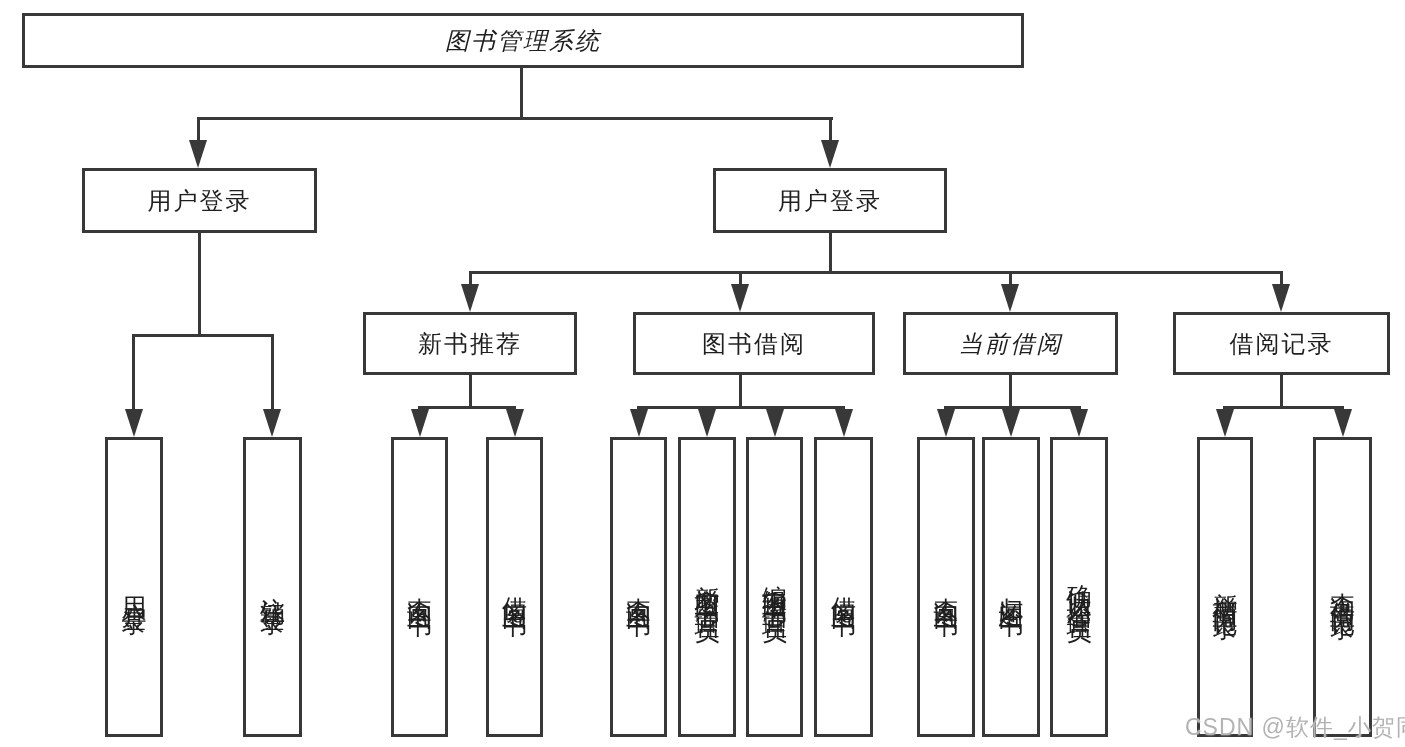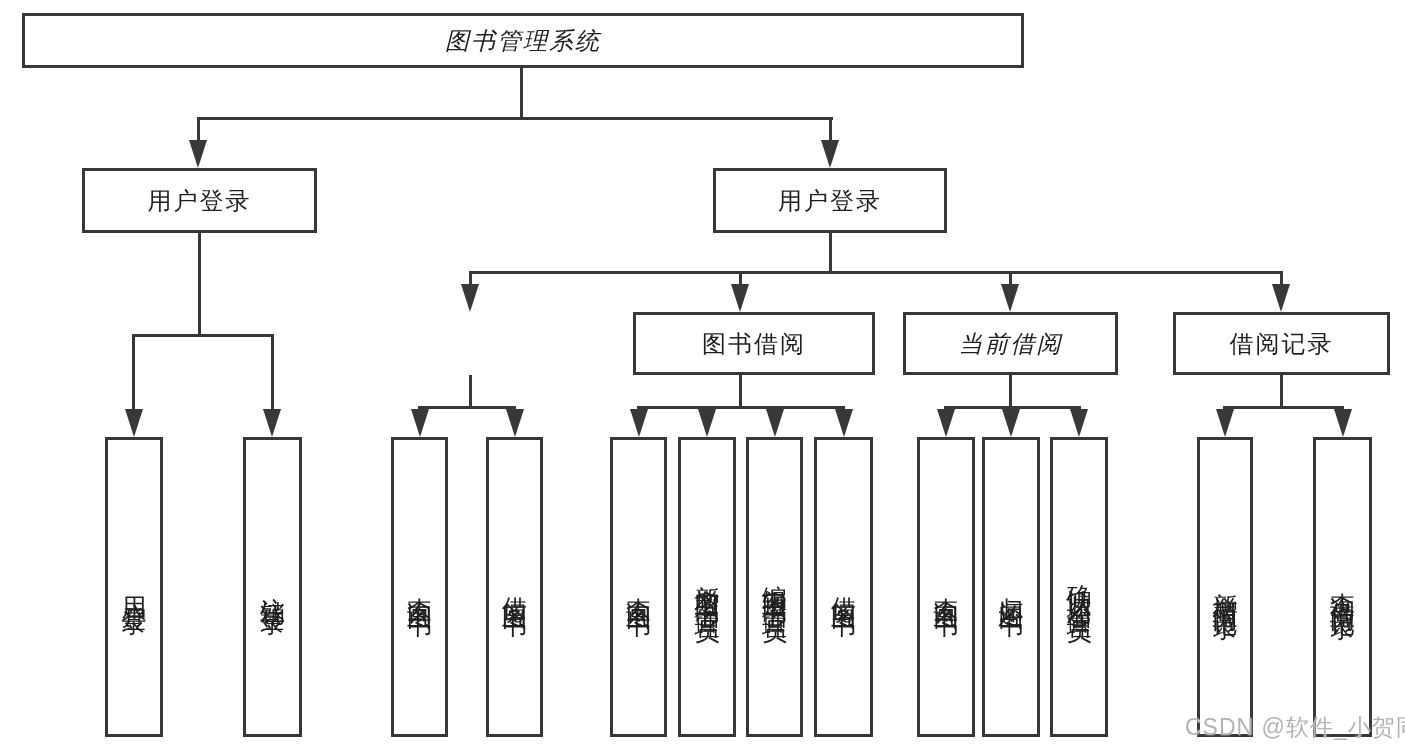--- a/index.html
+++ b/index.html
@@ -56,20 +56,21 @@
 <body>
 
 <div id="stage">
 
   <div class="box" style="left:22px; top:13px; width:1002px; height:55px;font-style:italic;">图书管理系统</div>
 
   <div class="box" style="left:82px; top:168px; width:235px; height:65px;">用户登录</div>
 
   <div class="box" style="left:713px; top:168px; width:234px; height:65px;">用户登录</div>
 
+  <div class="box" style="left:363px; top:312px; width:214px; height:63px;">新书推荐</div>
 
   <div class="box" style="left:633px; top:312px; width:242px; height:63px;">图书借阅</div>
 
   <div class="box" style="left:903px; top:312px; width:215px; height:63px;font-style:italic;">当前借阅</div>
 
   <div class="box" style="left:1173px; top:312px; width:217px; height:63px;">借阅记录</div>
 
   <div class="box leaf" style="left:105px; top:437px; width:58px; height:300px;">用户登录</div>
 
   <div class="box leaf" style="left:243px; top:437px; width:59px; height:300px;">注销登录</div>

